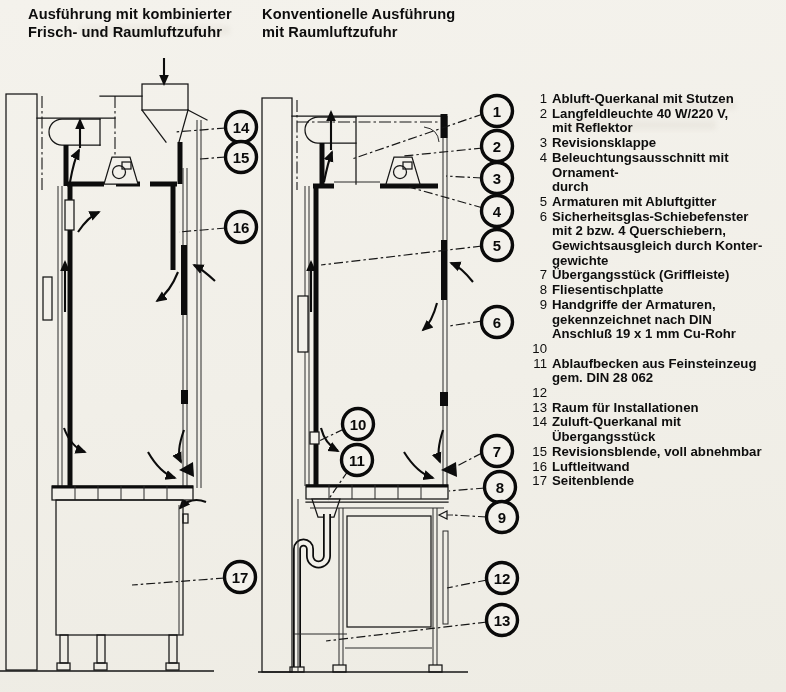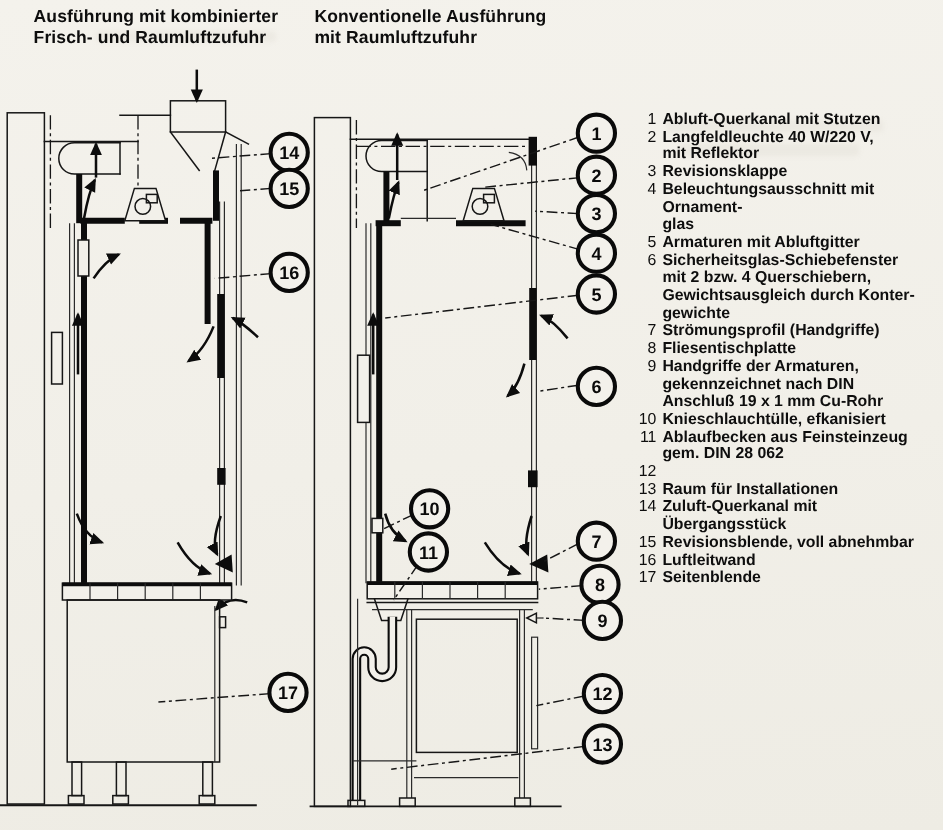--- a/index.html
+++ b/index.html
@@ -338,50 +338,49 @@
         <span class="lg-txt">Langfeldleuchte 40 W/220 V,
 mit Reflektor</span>
       </div>
     <div class="lg-item">
         <span class="lg-num">3</span>
         <span class="lg-txt">Revisionsklappe</span>
       </div>
     <div class="lg-item">
         <span class="lg-num">4</span>
         <span class="lg-txt">Beleuchtungsausschnitt mit Ornament-
-glas</span>
+durch</span>
       </div>
     <div class="lg-item">
         <span class="lg-num">5</span>
         <span class="lg-txt">Armaturen mit Abluftgitter</span>
       </div>
     <div class="lg-item">
         <span class="lg-num">6</span>
         <span class="lg-txt">Sicherheitsglas-Schiebefenster
 mit 2 bzw. 4 Querschiebern,
 Gewichtsausgleich durch Konter-
 gewichte</span>
       </div>
     <div class="lg-item">
         <span class="lg-num">7</span>
-        <span class="lg-txt">Strömungsprofil (Handgriffe)</span>
+        <span class="lg-txt">Übergangsstück (Griffleiste)</span>
       </div>
     <div class="lg-item">
         <span class="lg-num">8</span>
         <span class="lg-txt">Fliesentischplatte</span>
       </div>
     <div class="lg-item">
         <span class="lg-num">9</span>
         <span class="lg-txt">Handgriffe der Armaturen,
 gekennzeichnet nach DIN
 Anschluß 19 x 1 mm Cu-Rohr</span>
       </div>
     <div class="lg-item">
         <span class="lg-num">10</span>
-        <span class="lg-txt">Knieschlauchtülle, efkanisiert</span>
       </div>
     <div class="lg-item">
         <span class="lg-num">11</span>
         <span class="lg-txt">Ablaufbecken aus Feinsteinzeug
 gem. DIN 28 062</span>
       </div>
     <div class="lg-item">
         <span class="lg-num">12</span>
       </div>
     <div class="lg-item">

